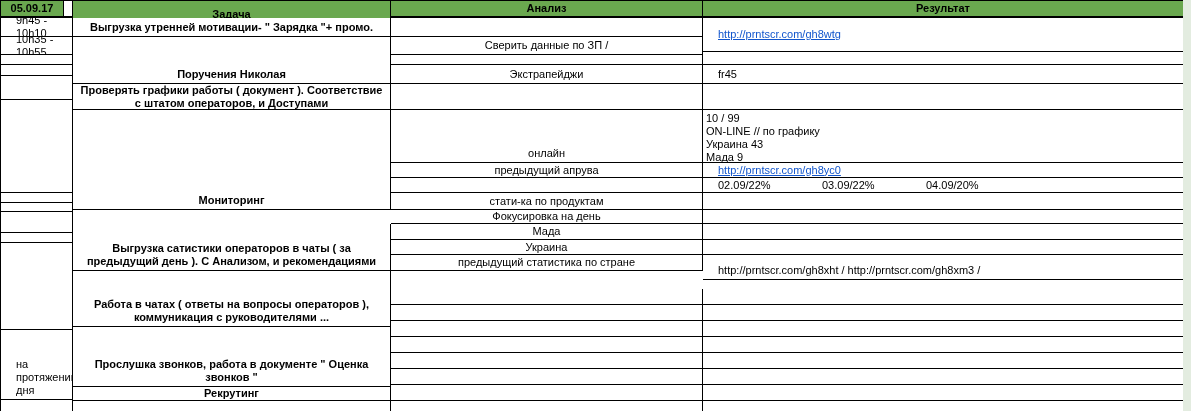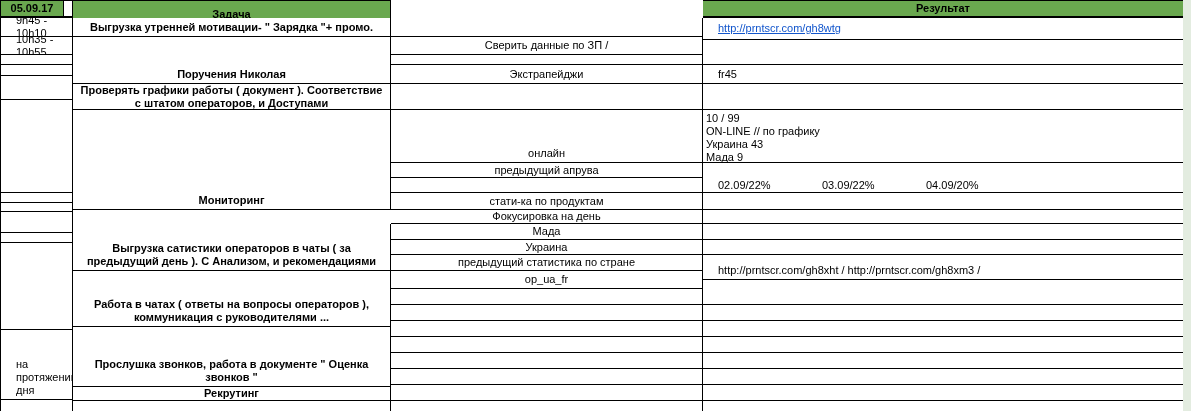--- a/index.html
+++ b/index.html
@@ -26,20 +26,21 @@
 </style>
 </head>
 <body>
 
 <div id="stage">
   <div id="grid">
 
     <div class="cell hd" style="left:0;top:0;width:63px;height:18px">05.09.17</div>
     <div class="cell" style="left:63px;top:0;width:9px;height:18px;border-bottom-width:2px;border-top:1px solid #000"></div>
     <div class="cell hd cB" style="top:0;height:30px">Задача</div>
+    <div class="cell hd cC" style="top:0;height:18px">Анализ</div>
     <div class="cell hd cD" style="top:0;height:18px">Результат</div>
 
     <div class="cell cA l" style="top:18px;height:19px">9h45 - 10h10</div>
     <div class="cell cA l" style="top:37px;height:18px">10h35 - 10h55</div>
     <div class="cell cA" style="top:55px;height:10px"></div>
     <div class="cell cA" style="top:65px;height:11px"></div>
     <div class="cell cA" style="top:76px;height:24px"></div>
     <div class="cell cA" style="top:100px;height:93px"></div>
     <div class="cell cA" style="top:193px;height:10px"></div>
     <div class="cell cA" style="top:203px;height:9px"></div>
@@ -65,40 +66,40 @@
     <div class="cell cC" style="top:65px;height:19px">Экстрапейджи</div>
     <div class="cell cC" style="top:84px;height:26px"></div>
     <div class="cell cC vb" style="top:110px;height:53px">онлайн</div>
     <div class="cell cC" style="top:163px;height:15px">предыдущий апрува</div>
     <div class="cell cC" style="top:178px;height:15px"></div>
     <div class="cell cC" style="top:193px;height:17px">стати-ка по продуктам</div>
     <div class="cell cC" style="top:210px;height:14px">Фокусировка на день</div>
     <div class="cell cC" style="top:224px;height:16px">Мада</div>
     <div class="cell cC" style="top:240px;height:15px">Украина</div>
     <div class="cell cC" style="top:255px;height:16px">предыдущий статистика по стране</div>
-    <div class="cell cC" style="top:271px;height:18px">op_ua_fr</div>
     <div class="cell cC" style="top:289px;height:16px"></div>
     <div class="cell cC" style="top:305px;height:16px"></div>
     <div class="cell cC" style="top:321px;height:16px"></div>
     <div class="cell cC" style="top:337px;height:16px"></div>
     <div class="cell cC" style="top:353px;height:16px"></div>
     <div class="cell cC" style="top:369px;height:16px"></div>
     <div class="cell cC" style="top:385px;height:16px"></div>
     <div class="cell cC nb" style="top:401px;height:10px"></div>
 
-    <div class="cell cD l link" style="top:18px;height:22px">http://prntscr.com/gh8wtg</div>
+    <div class="cell cD l link" style="top:18px;height:34px">http://prntscr.com/gh8wtg</div>
     <div class="cell cD" style="top:55px;height:10px"></div>
     <div class="cell cD l" style="top:65px;height:19px">fr45</div>
     <div class="cell cD" style="top:84px;height:26px"></div>
     <div class="cell cD vt lines" style="top:110px;height:53px">
       <div>10 / 99</div>
       <div>ON-LINE // по графику</div>
       <div>Украина 43</div>
       <div>Мада 9</div>
     </div>
+    <div class="cell cD l link" style="top:163px;height:15px">http://prntscr.com/gh8yc0</div>
     <div class="cell cD l pct" style="top:178px;height:15px">
       <span>02.09/22%</span>
       <span>03.09/22%</span>
       <span>04.09/20%</span>
     </div>
     <div class="cell cD" style="top:193px;height:17px"></div>
     <div class="cell cD" style="top:210px;height:14px"></div>
     <div class="cell cD" style="top:224px;height:16px"></div>
     <div class="cell cD" style="top:240px;height:15px"></div>
     <div class="cell cD" style="top:255px;height:16px"></div>

